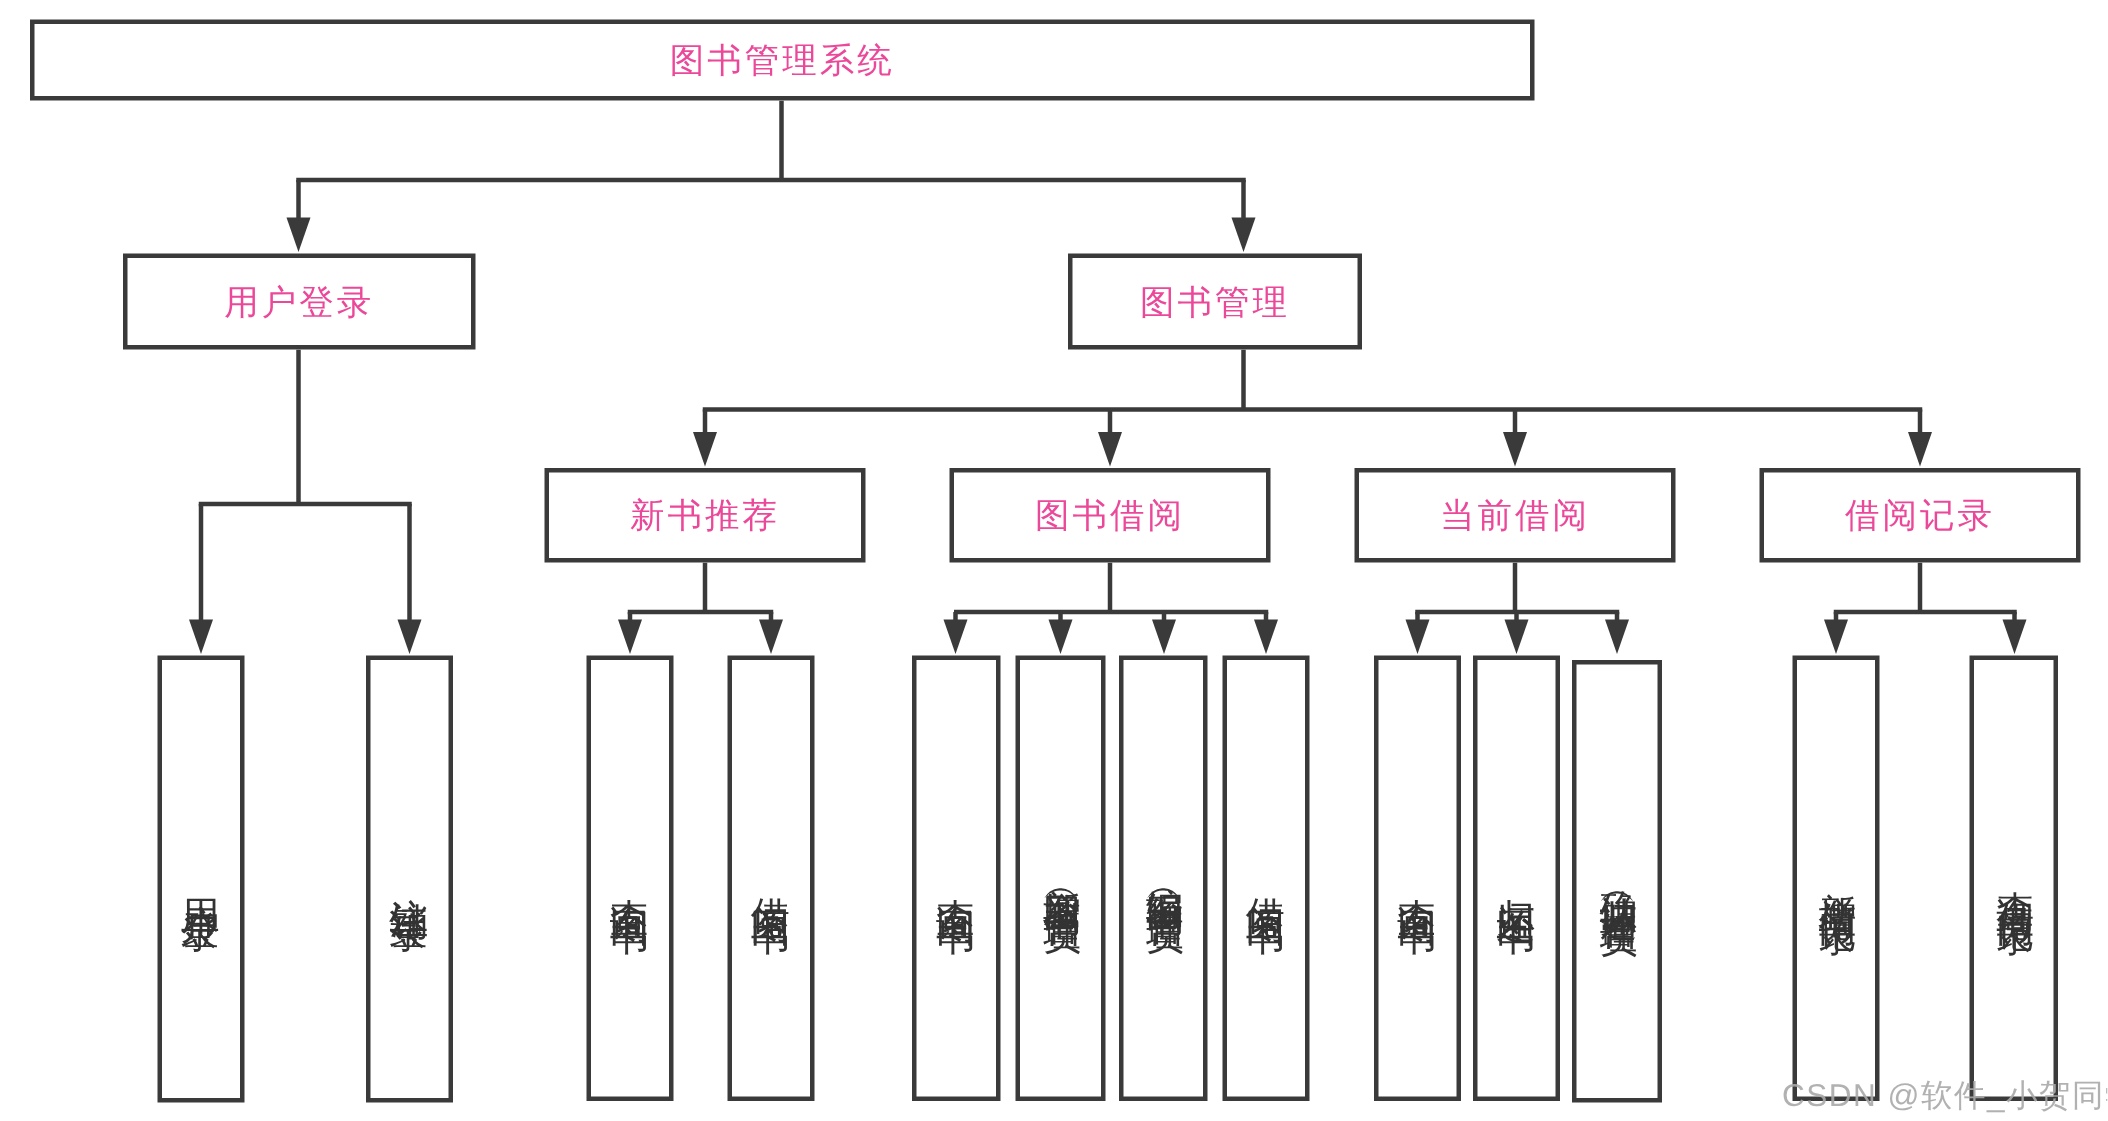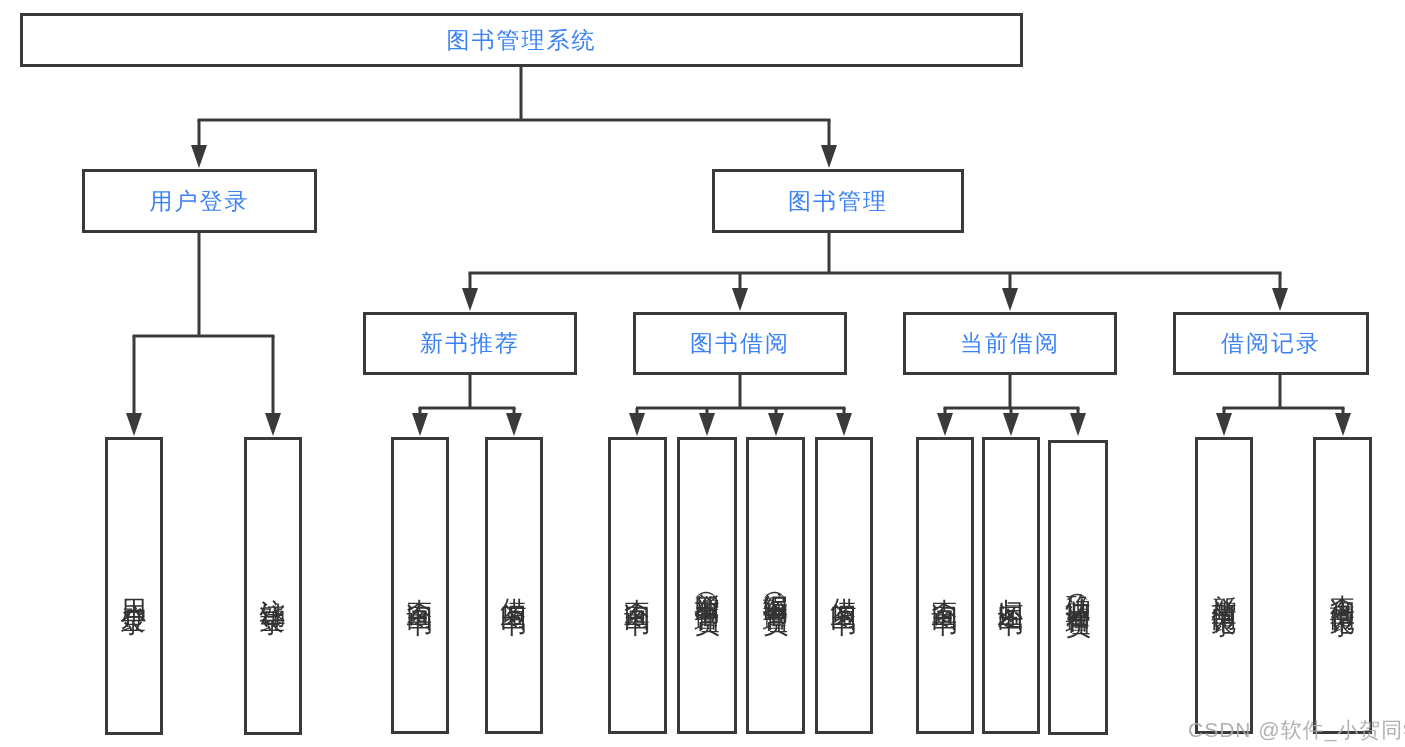--- a/index.html
+++ b/index.html
@@ -10,21 +10,21 @@
     height: 747px;
     background: #ffffff;
     overflow: hidden;
   }
   .wires { position: absolute; left: 0; top: 0; z-index: 1; }
   .box {
     position: absolute;
     box-sizing: border-box;
     border: 3px solid #3a3a3a;
     background: #ffffff;
-    color: #3b82f6;
+    color: #ec4899;
     display: flex;
     align-items: center;
     justify-content: center;
     font-size: 23px;
     letter-spacing: 2px;
     z-index: 2;
     white-space: nowrap;
   }
   .vbox {
     position: absolute;
@@ -124,26 +124,26 @@
       <polygon points="1003,413 1019,413 1011,436"></polygon>
       <polygon points="1070,413 1086,413 1078,436"></polygon>
       <polygon points="1216,413 1232,413 1224,436"></polygon>
       <polygon points="1335,413 1351,413 1343,436"></polygon>
     </g>
   </svg>
 
   <div class="box" style="left:20px; top:13px; width:1003px; height:54px;">图书管理系统</div>
 
   <div class="box" style="left:82px; top:169px; width:235px; height:64px;">用户登录</div>
-  <div class="box" style="left:712px; top:169px; width:252px; height:64px;">图书管理</div>
+  <div class="box" style="left:712px; top:169px; width:196px; height:64px;">图书管理</div>
 
   <div class="box" style="left:363px; top:312px; width:214px; height:63px;text-align:right;">新书推荐</div>
   <div class="box" style="left:903px; top:312px; width:214px; height:63px;">当前借阅</div>
   <div class="box" style="left:633px; top:312px; width:214px; height:63px;">图书借阅</div>
-  <div class="box" style="left:1173px; top:312px; width:196px; height:63px;">借阅记录</div>
+  <div class="box" style="left:1173px; top:312px; width:214px; height:63px;">借阅记录</div>
 
   <div class="vbox" style="left:105px; top:437px; width:58px; height:298px;">用户登录</div>
   <div class="vbox" style="left:244px; top:437px; width:58px; height:298px;">注销登录</div>
 
   <div class="vbox" style="left:391px; top:437px; width:58px; height:297px;">查询图书</div>
   <div class="vbox" style="left:485px; top:437px; width:58px; height:297px;">借阅图书</div>
 
   <div class="vbox" style="left:608px; top:437px; width:59px; height:297px;">查询图书</div>
   <div class="vbox" style="left:677px; top:437px; width:60px; height:297px; font-size:25px; letter-spacing:3px;">新增图书（管理员）</div>
   <div class="vbox" style="left:746px; top:437px; width:59px; height:297px; font-size:25px; letter-spacing:3px;">编辑图书（管理员）</div>

